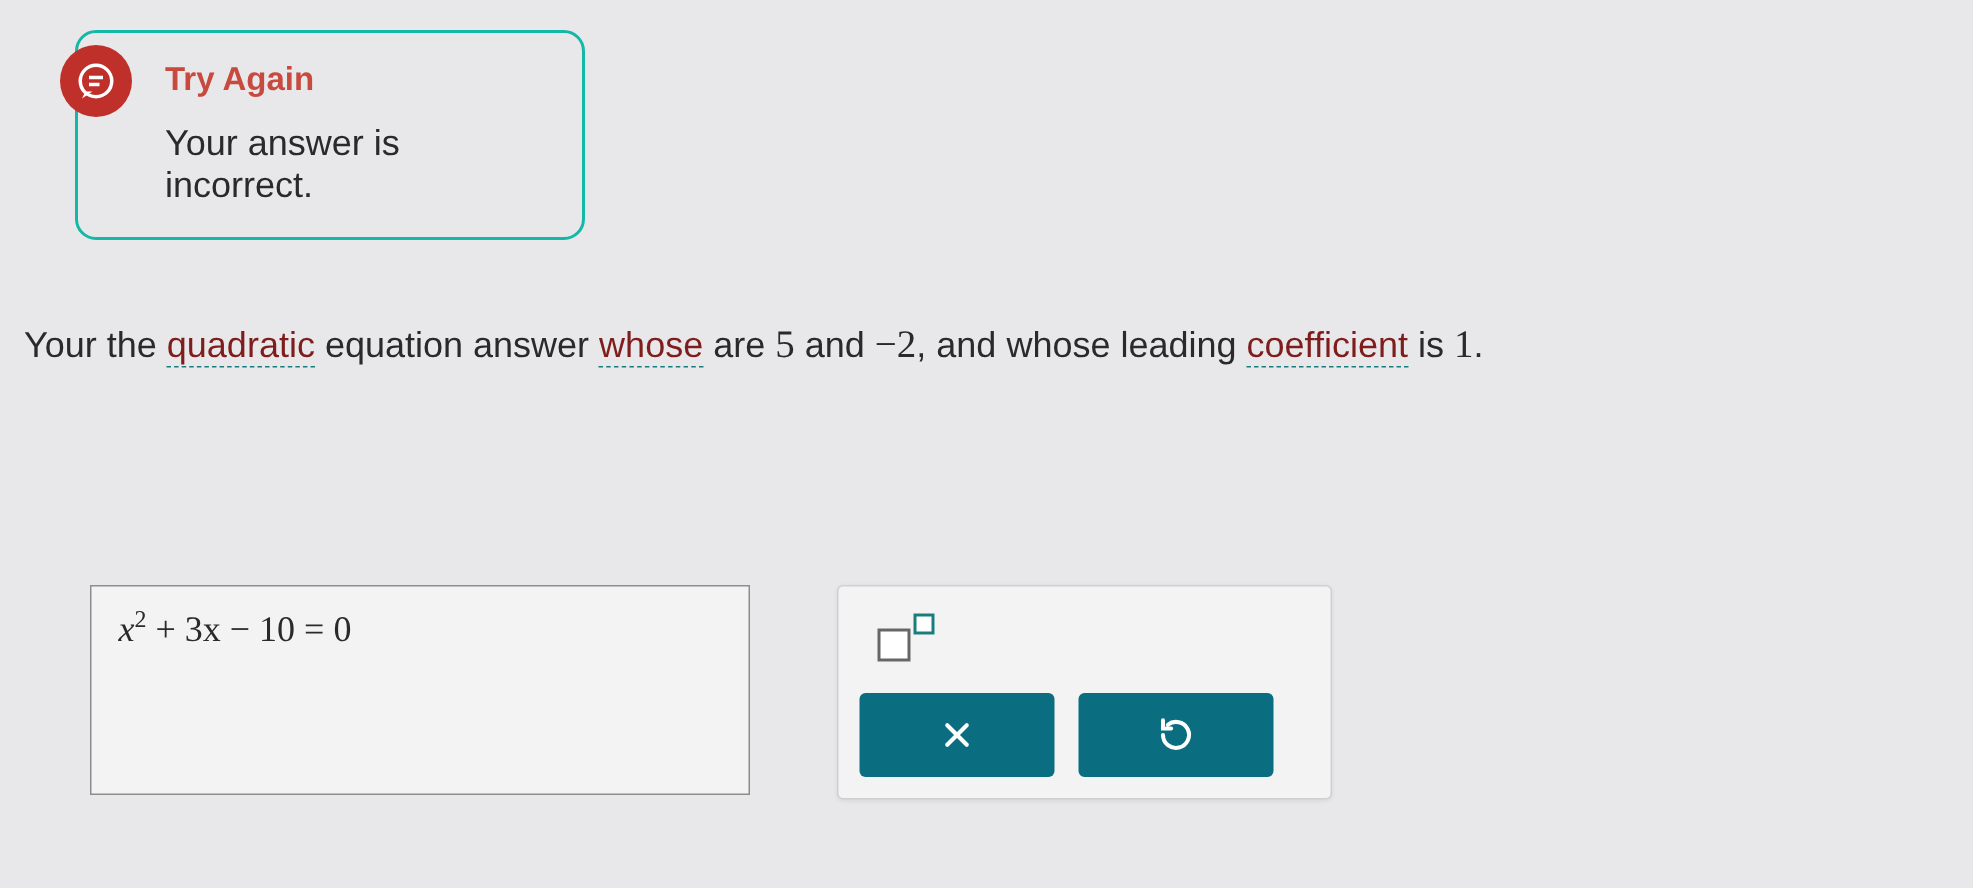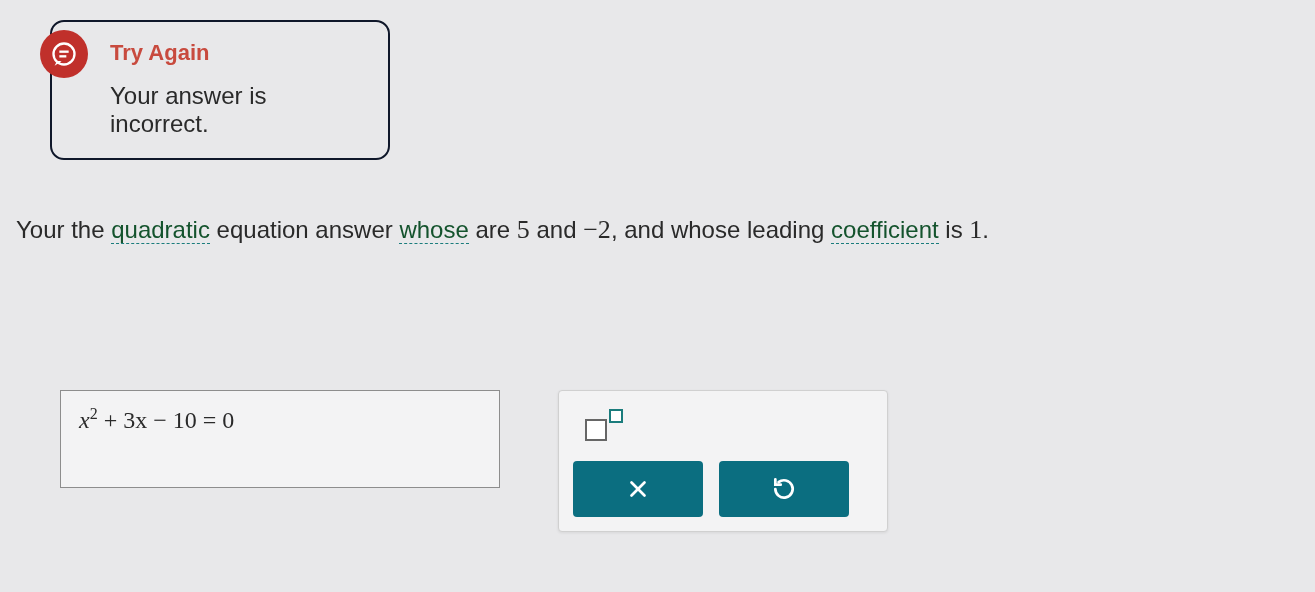--- a/index.html
+++ b/index.html
@@ -9,21 +9,21 @@
       width: 1315px;
       height: 592px;
       position: relative;
       padding: 0;
     }
     .feedback-box {
       position: absolute;
       top: 20px;
       left: 50px;
       width: 340px;
-      border: 2px solid #0f172a;
+      border: 2px solid #14b8a6;
       border-radius: 14px;
       padding: 18px 36px 20px 58px;
       background: transparent;
     }
     .feedback-icon {
       position: absolute;
       left: -12px;
       top: 8px;
       width: 48px;
       height: 48px;
@@ -49,34 +49,34 @@
       position: absolute;
       top: 210px;
       left: 16px;
       right: 20px;
       color: #2a2a2a;
       font-size: 24px;
       line-height: 1.5;
     }
     .question-block .line1 { margin-bottom: 26px; }
     .term-link {
-      color: #14532d;
+      color: #7f1d1d;
       border-bottom: 1px dashed #1a7c7c;
       cursor: pointer;
     }
     .math-num { font-family: 'Times New Roman', serif; font-size: 26px; }
     .ital { font-style: italic; font-family: 'Times New Roman', serif; }
     .answer-area {
       position: absolute;
       top: 390px;
       left: 60px;
     }
     .answer-input-box {
       width: 440px;
-      height: 98px;
+      height: 140px;
       border: 1px solid #8d8d8d;
       background: #f3f3f4;
       padding: 14px 18px;
       font-family: 'Times New Roman', serif;
       font-size: 24px;
       color: #2a2a2a;
       cursor: text;
     }
     .expr sup { font-size: 16px; }
     .toolbar {

